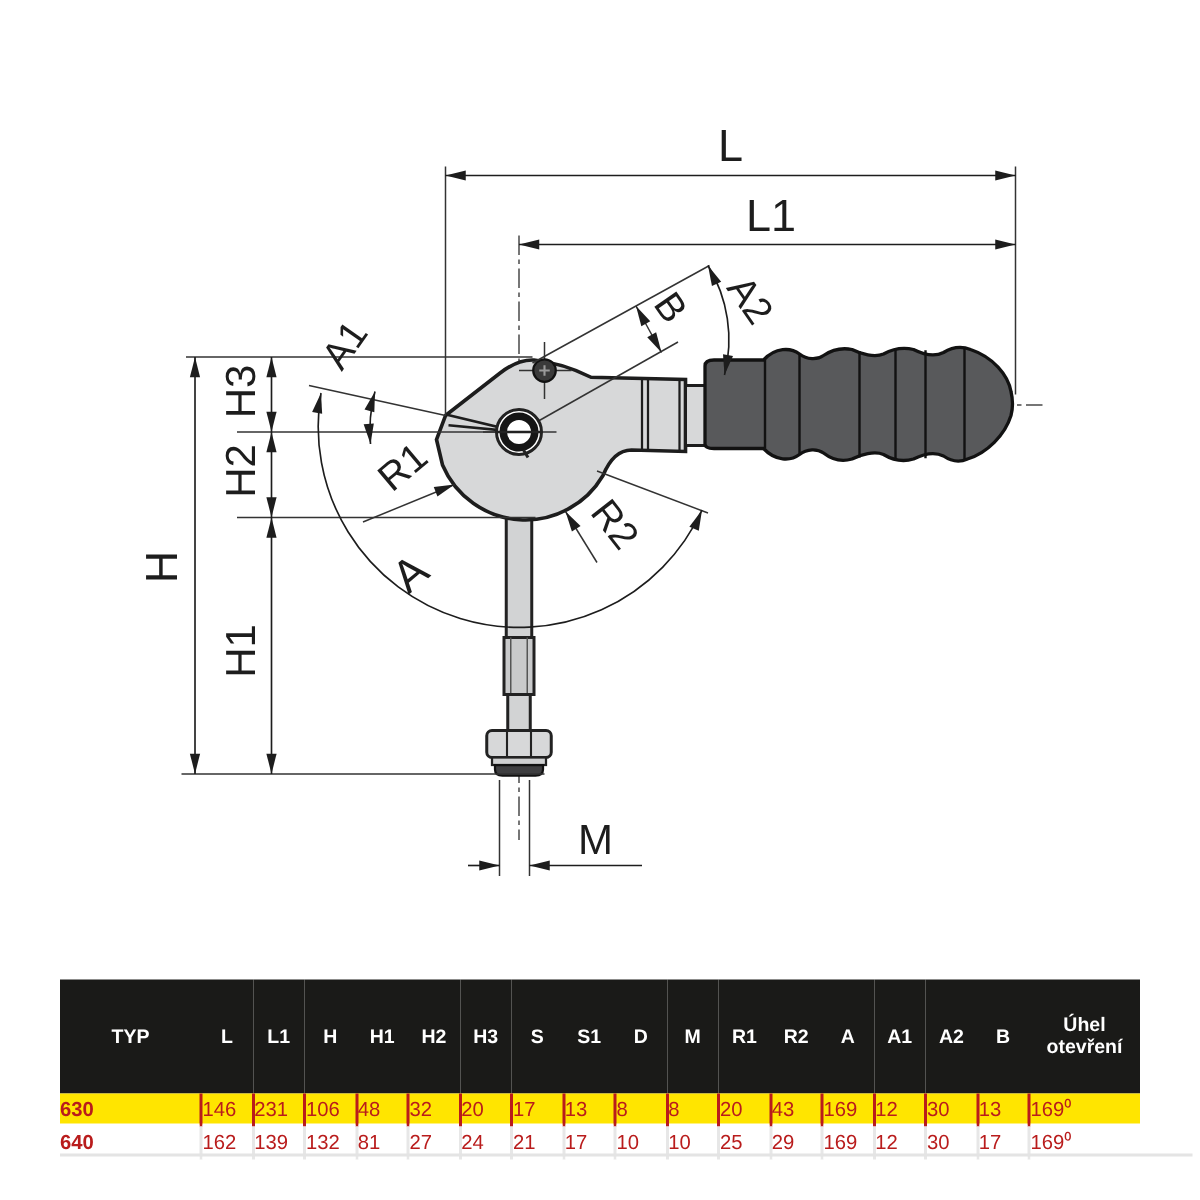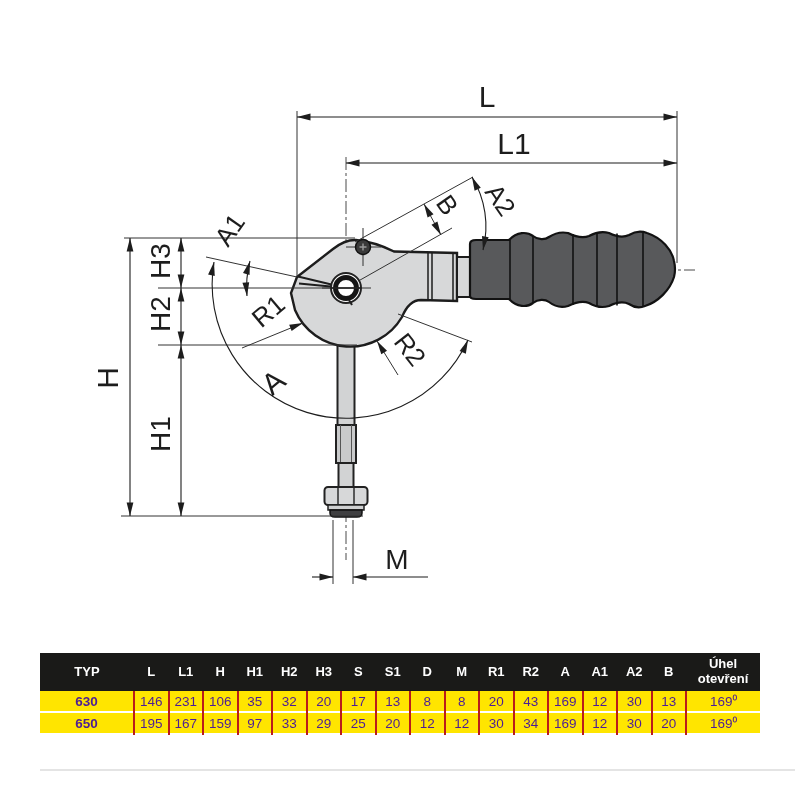--- a/index.html
+++ b/index.html
@@ -6,22 +6,22 @@
   body{width:800px;height:800px;position:relative;font-family:"Liberation Sans",sans-serif;}
   #drawing{position:absolute;left:0;top:0;}
   svg text{fill:#1d1d1d;font-family:"Liberation Sans",sans-serif;}
   .dim-label{font-size:28px;}
   .dim-label-lg{font-size:30px;}
   .dim-label-sm{font-size:26px;}
 
   .table-wrap{position:absolute;left:40px;top:653px;width:720px;}
   table.dim-table{border-collapse:collapse;table-layout:fixed;width:720px;}
   .dim-table th{background:#1a1a18;color:#fff;font-size:13px;font-weight:bold;
-    height:38px;text-align:center;vertical-align:middle;padding:0 1px;line-height:1.15;}
-  .dim-table td{font-size:13.5px;color:#4c1d95;text-align:center;height:20px;
+    height:52px;text-align:center;vertical-align:middle;padding:12px 1px;line-height:1.15;}
+  .dim-table td{font-size:13.5px;color:#b91c1c;height:20px;
     vertical-align:middle;padding:0;}
   .dim-table tbody tr{border-bottom:2px solid #fff;}
   tr.row-yellow td{background:#ffe500;border-left:2px solid #b91c1c;}
   tr.row-white td{background:#fff;border-left:2px solid #e7e7e7;}
   tr.row-yellow td:first-child, tr.row-white td:first-child{border-left:none;}
   .dim-table td.typ{font-weight:bold;}
   .bottom-rule{position:absolute;left:40px;top:769px;width:755px;height:2px;background:#e4e4e4;}
 </style>
 </head>
 <body>
@@ -192,51 +192,51 @@
           <th>B</th>
           <th style="width: 72px;">Úhel otevření</th>
         </tr>
     </thead>
     <tbody id="table-body">
         <tr class="row-yellow">
           <td class="typ">630</td>
           <td>146</td>
           <td>231</td>
           <td>106</td>
-          <td>35</td>
+          <td>48</td>
           <td>32</td>
           <td>20</td>
           <td>17</td>
           <td>13</td>
           <td>8</td>
           <td>8</td>
           <td>20</td>
           <td>43</td>
           <td>169</td>
           <td>12</td>
           <td>30</td>
           <td>13</td>
           <td>169⁰</td>
         </tr>
-        <tr class="row-yellow">
-          <td class="typ">650</td>
-          <td>195</td>
-          <td>167</td>
-          <td>159</td>
-          <td>97</td>
-          <td>33</td>
+        <tr class="row-white">
+          <td class="typ">640</td>
+          <td>162</td>
+          <td>139</td>
+          <td>132</td>
+          <td>81</td>
+          <td>27</td>
+          <td>24</td>
+          <td>21</td>
+          <td>17</td>
+          <td>10</td>
+          <td>10</td>
+          <td>25</td>
           <td>29</td>
-          <td>25</td>
-          <td>20</td>
-          <td>12</td>
-          <td>12</td>
-          <td>30</td>
-          <td>34</td>
           <td>169</td>
           <td>12</td>
           <td>30</td>
-          <td>20</td>
+          <td>17</td>
           <td>169⁰</td>
         </tr>
       </tbody>
   </table>
 </div>
 <div class="bottom-rule"></div>
 
 </body></html>

